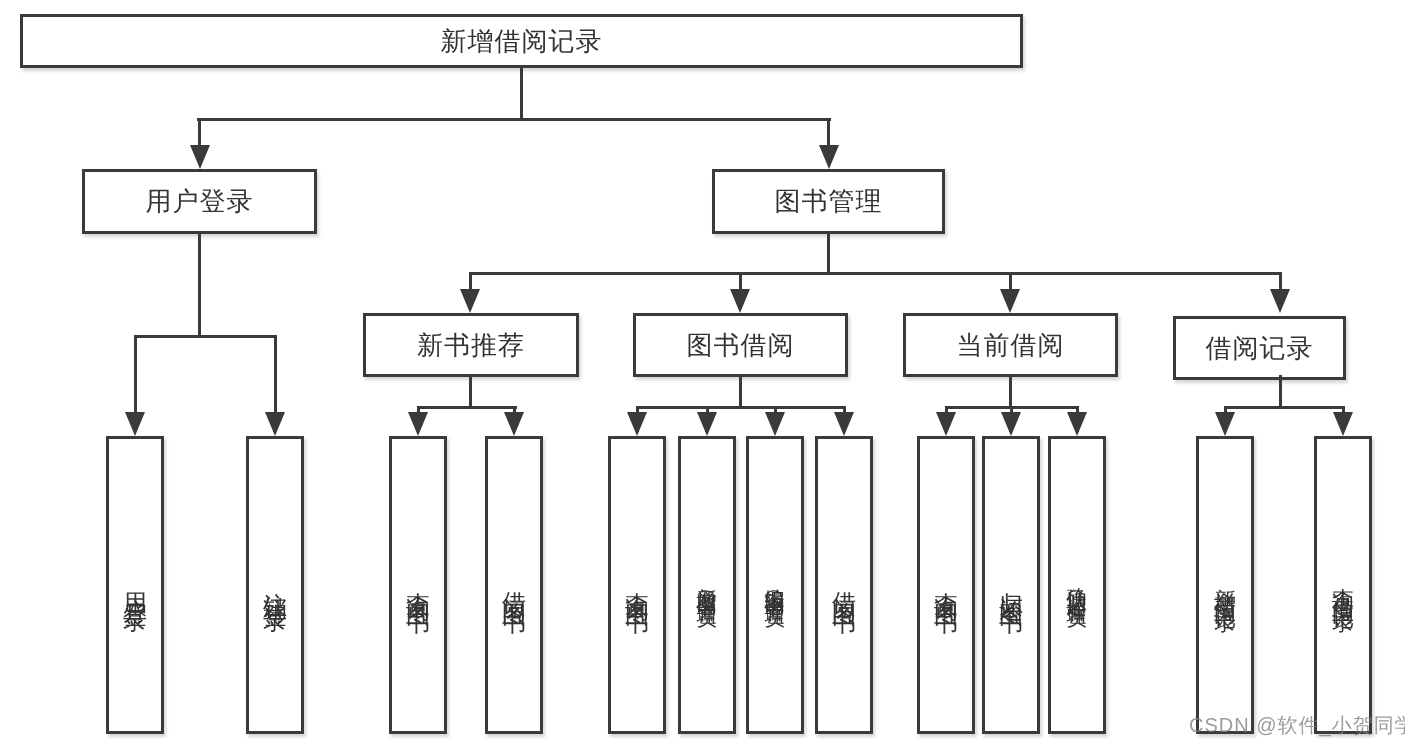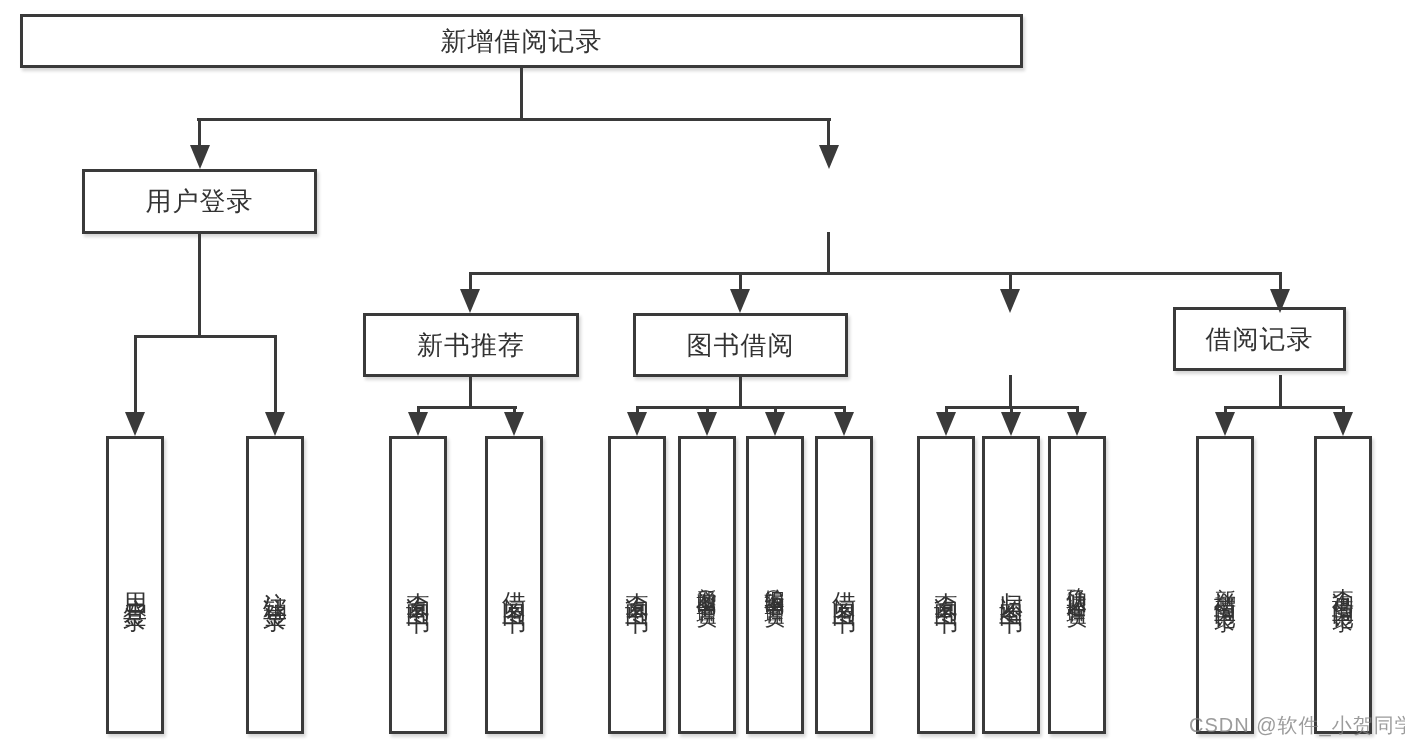--- a/index.html
+++ b/index.html
@@ -74,31 +74,37 @@
 <div class="stage">
 
   <div class="box" style="left:20px; top:14px; width:1003px; height:54px;">
     <span>新增借阅记录</span>
   </div>
 
   <div class="box" style="left:82px; top:169px; width:235px; height:65px;">
     <span>用户登录</span>
   </div>
 
+  <div class="box" style="left:712px; top:169px; width:233px; height:65px;">
+    <span>图书管理</span>
+  </div>
 
   <div class="box" style="left:633px; top:313px; width:215px; height:64px;">
     <span>图书借阅</span>
   </div>
 
   <div class="box" style="left:363px; top:313px; width:216px; height:64px;">
     <span>新书推荐</span>
   </div>
 
-
-  <div class="box" style="left:1173px; top:307px; width:173px; height:64px;">
+  <div class="box" style="left:903px; top:313px; width:215px; height:64px;">
+    <span>当前借阅</span>
+  </div>
+
+  <div class="box" style="left:1173px; top:316px; width:173px; height:64px;">
     <span>借阅记录</span>
   </div>
 
   <div class="leaf" style="left:106px;">
     <span>用户登录</span>
   </div>
   <div class="leaf" style="left:246px;">
     <span>注销登录</span>
   </div>
 

